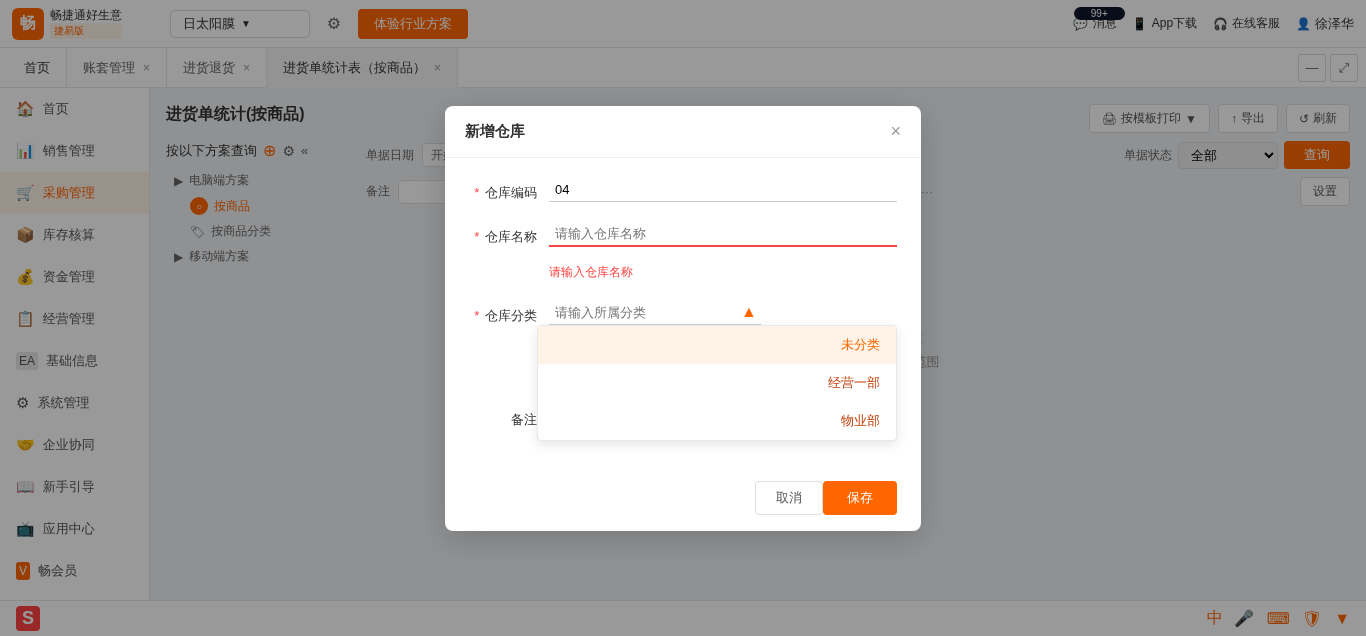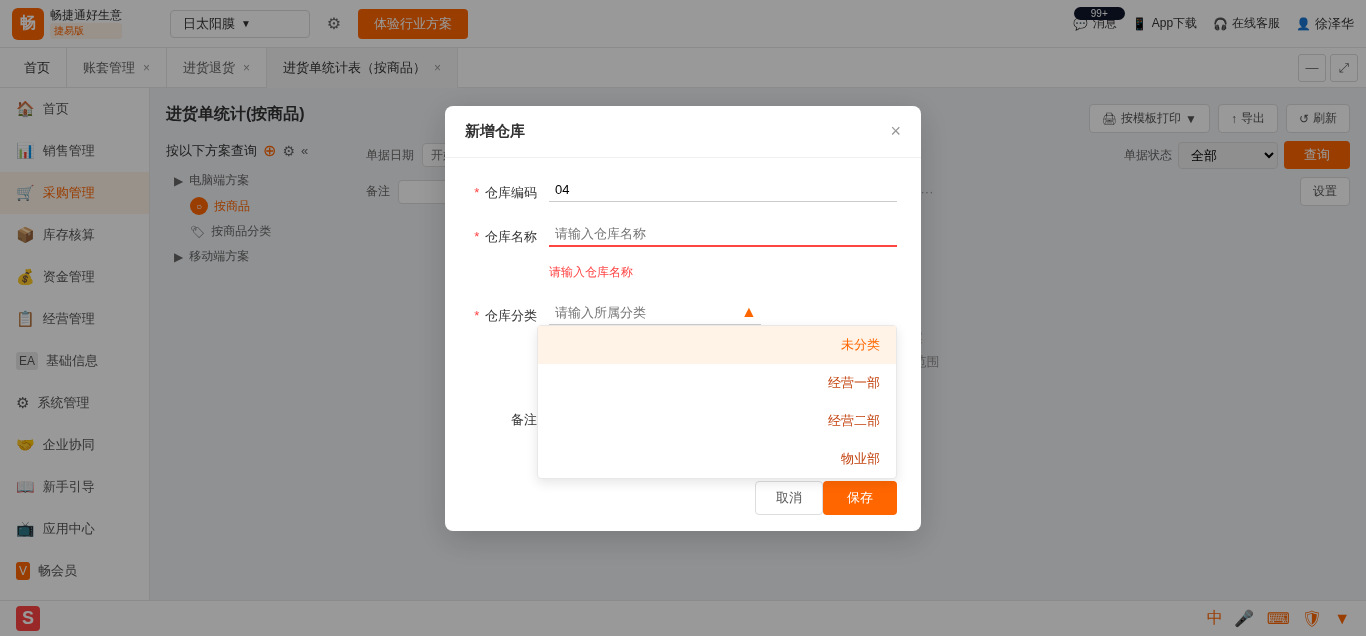--- a/index.html
+++ b/index.html
@@ -642,21 +642,20 @@
             <div class="category-input-row">
               <input class="category-input" placeholder="请输入所属分类" style="">
               <span class="category-toggle">▲</span>
             </div>
           </div>
         </div>
 
         <div class="dropdown-list">
           <div class="dropdown-item selected">未分类</div>
           <div class="dropdown-item">经营一部</div>
-          <div class="dropdown-item">经营二部</div>
           <div class="dropdown-item">物业部</div>
         </div>
       </div>
 
       <div class="form-row" style="margin-top: 80px">
         <div class="form-label">
           <span>备注</span>
         </div>
         <input class="form-input" style="">
       </div>

